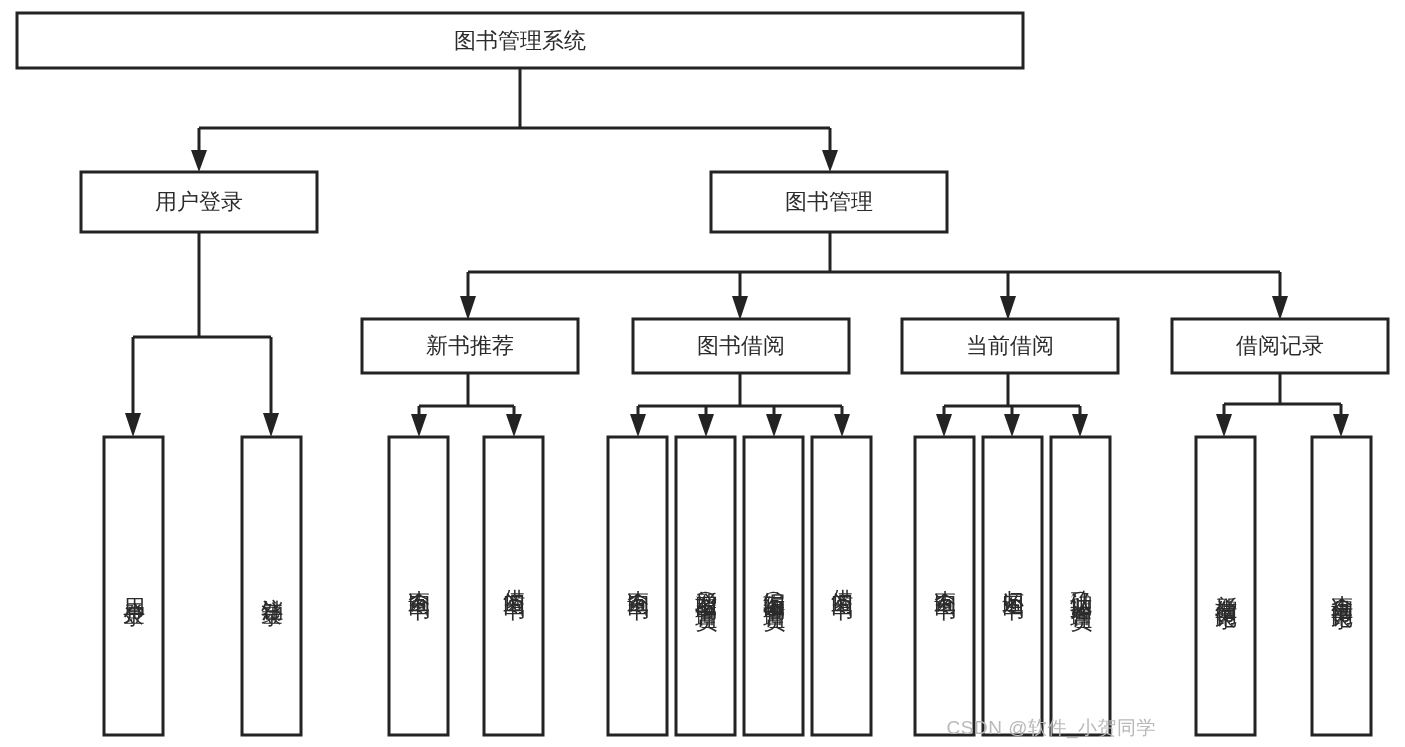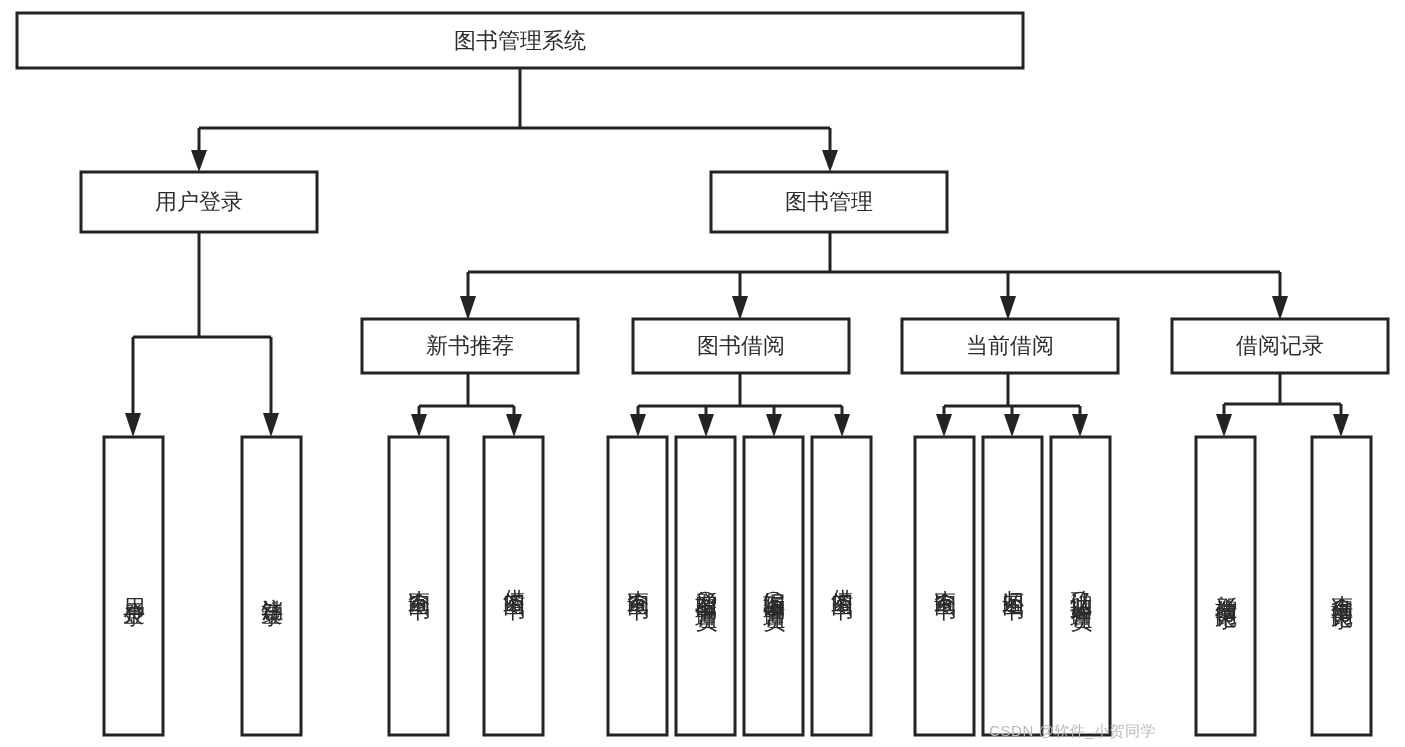--- a/index.html
+++ b/index.html
@@ -55,21 +55,21 @@
     dominant-baseline: middle;
     writing-mode: vertical-rl;
     text-orientation: upright;
     letter-spacing: 3px;
   }
   .watermark {
     position: absolute;
     right: 8px;
     bottom: 6px;
     font-family: "Liberation Sans", "DejaVu Sans", sans-serif;
-    font-size: 15px;
+    font-size: 19px;
     color: #b9b9b9;
     letter-spacing: 0.5px;
     white-space: nowrap;
     pointer-events: none;
   }
 </style>
 </head>
 <body>
 
 <div id="diagram-root">

